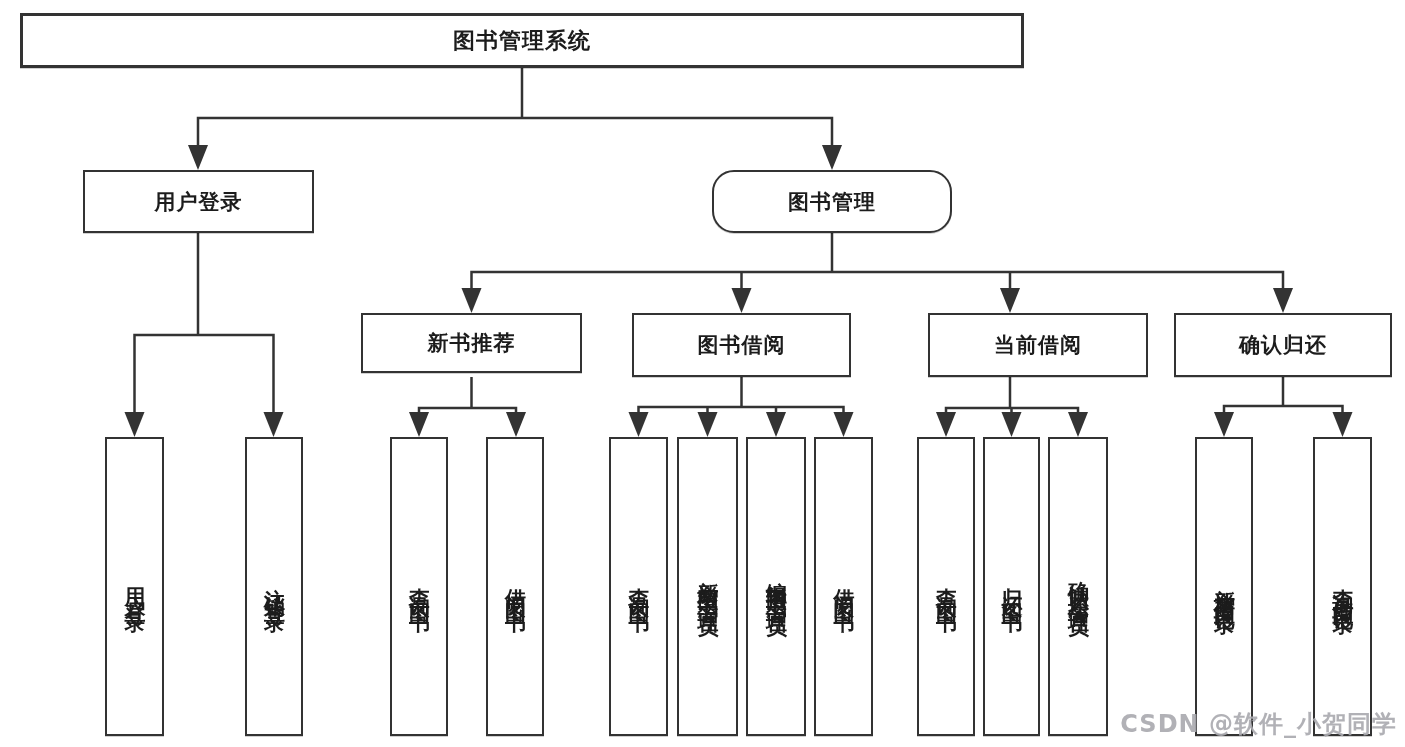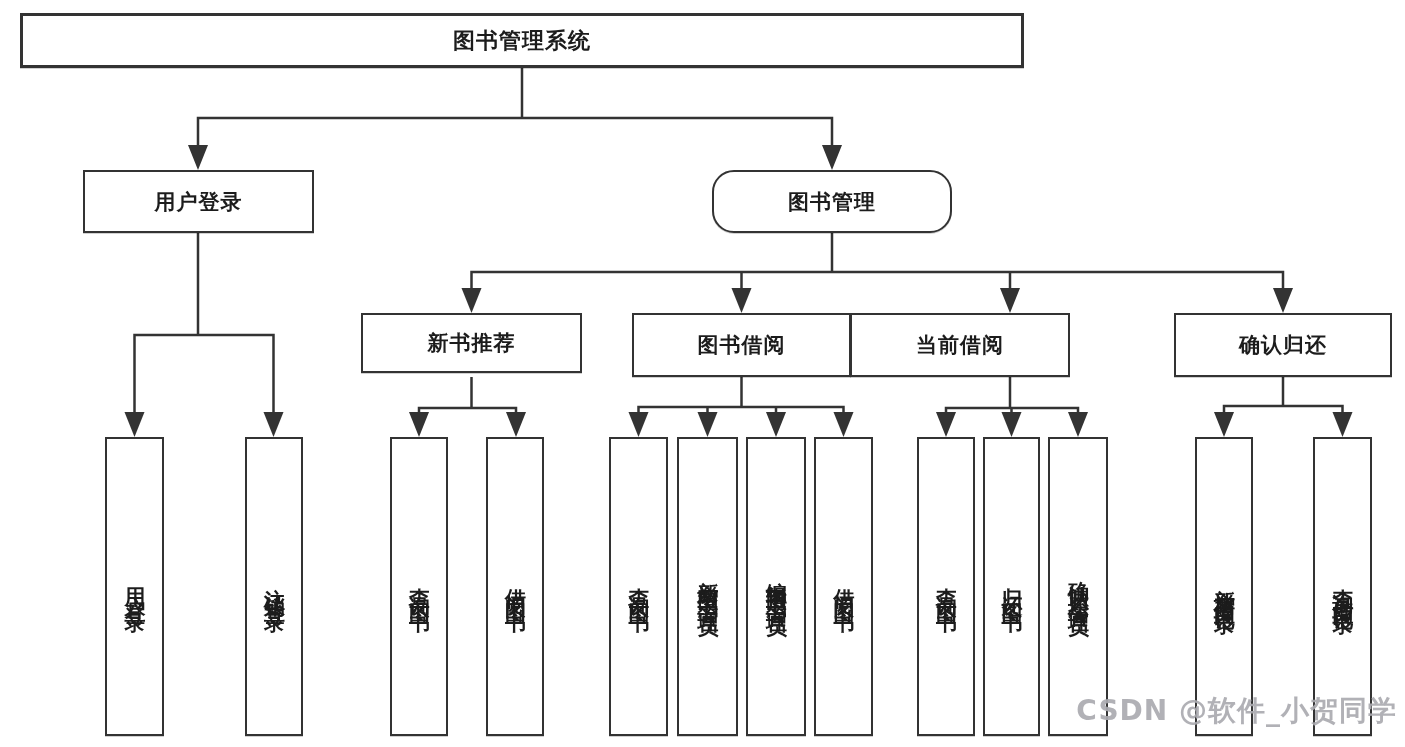--- a/index.html
+++ b/index.html
@@ -30,22 +30,22 @@
     writing-mode: vertical-lr;
     text-orientation: mixed;
     font-size: 21px;
     letter-spacing: 8px;
     line-height: 1;
   }
   .v-node.long { letter-spacing: 5px; }
   #watermark {
     position: absolute;
     right: 8px;
-    bottom: 17px;
-    font-size: 28px;
+    bottom: 7px;
+    font-size: 24px;
     color: rgba(170, 170, 176, 0.92);
     letter-spacing: 1px;
     z-index: 5;
     white-space: nowrap;
     text-align: center;
   }
 </style>
 </head>
 <body>
 
@@ -96,21 +96,21 @@
     </g>
   </svg>
 
   <div class="node h-node root-node" style="left:20px; top:13px; width:1004px; height:55px;">图书管理系统</div>
 
   <div class="node h-node" style="left:83px; top:170px; width:231px; height:63px;">用户登录</div>
   <div class="node h-node" style="left:712px; top:170px; width:240px; height:63px;border-radius:22px;">图书管理</div>
 
   <div class="node h-node" style="left:361px; top:313px; width:221px; height:60px;">新书推荐</div>
   <div class="node h-node" style="left:632px; top:313px; width:219px; height:64px;">图书借阅</div>
-  <div class="node h-node" style="left:850px; top:313px; width:220px; height:64px;">当前借阅</div>
+  <div class="node h-node" style="left:928px; top:313px; width:220px; height:64px;">当前借阅</div>
   <div class="node h-node" style="left:1174px; top:313px; width:218px; height:64px;">确认归还</div>
 
   <div class="node v-node" style="left:105px; top:437px; width:59px; height:299px;">用户登录</div>
   <div class="node v-node" style="left:245px; top:437px; width:58px; height:299px;">注销登录</div>
 
   <div class="node v-node" style="left:390px; top:437px; width:58px; height:299px;">查询图书</div>
   <div class="node v-node" style="left:486px; top:437px; width:58px; height:299px;">借阅图书</div>
 
   <div class="node v-node" style="left:609px; top:437px; width:59px; height:299px;">查询图书</div>
   <div class="node v-node long" style="left:677px; top:437px; width:61px; height:299px;">新增图书（管理员）</div>

